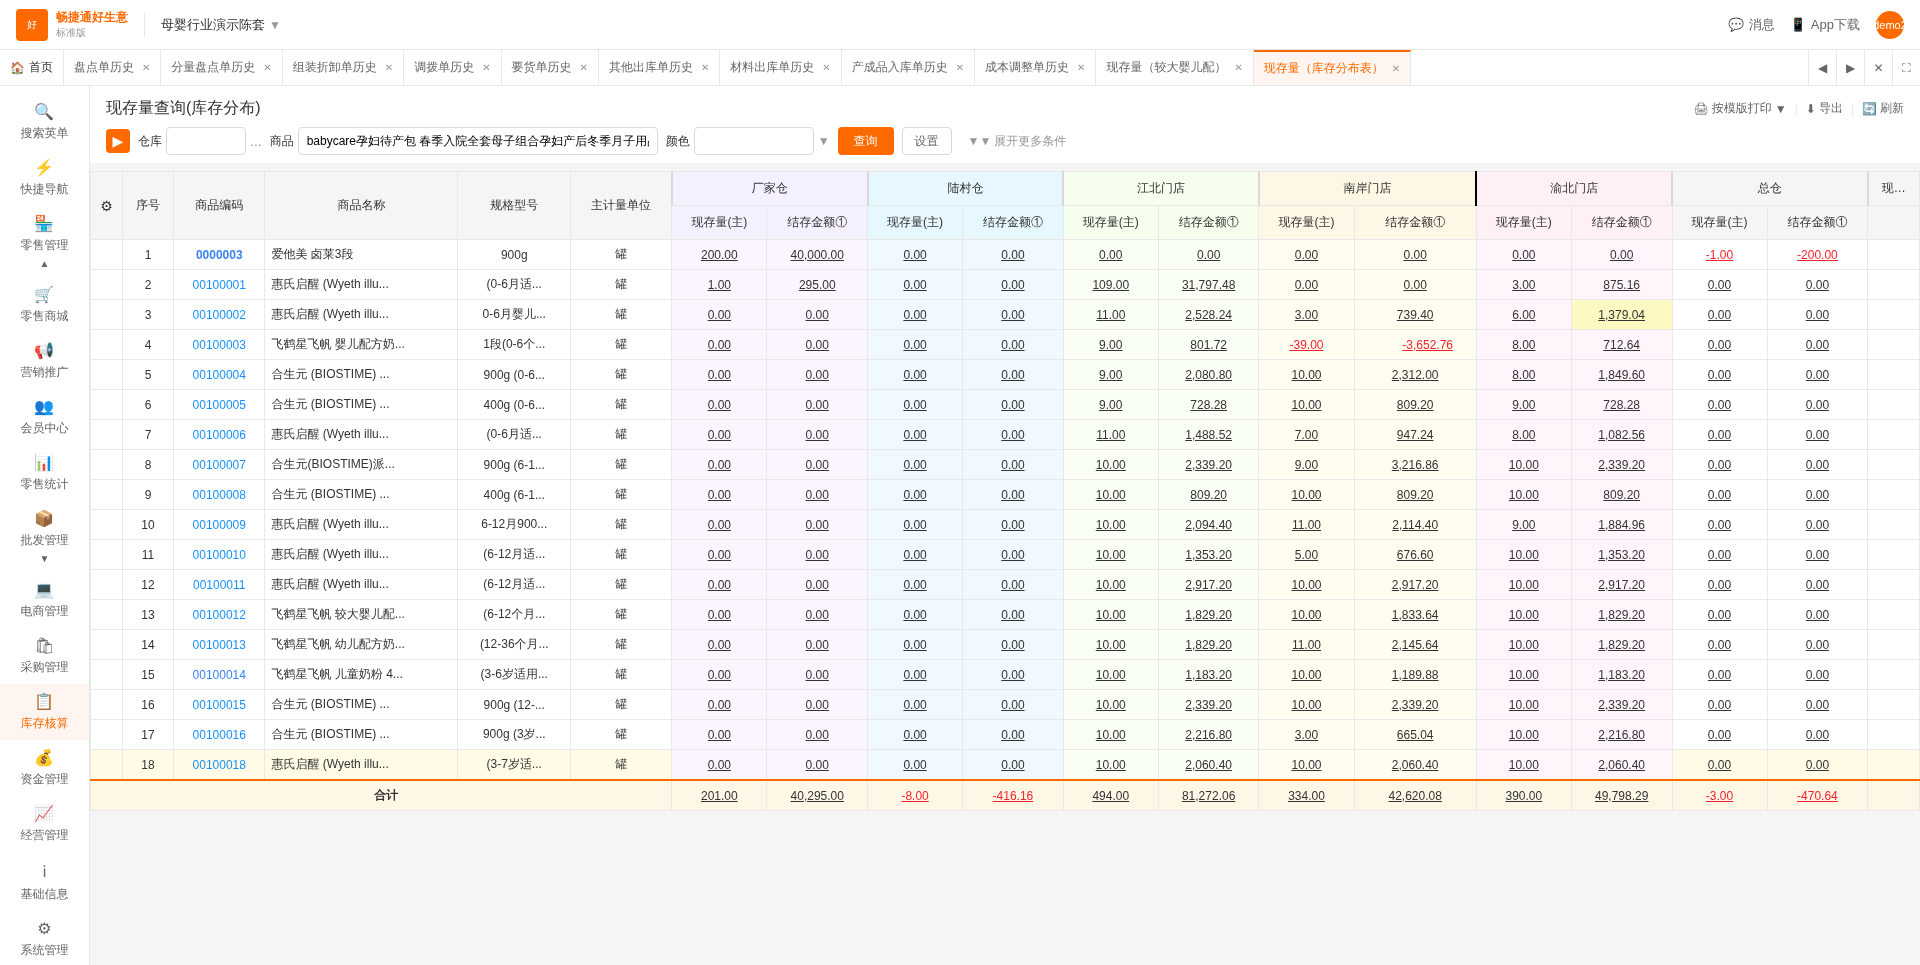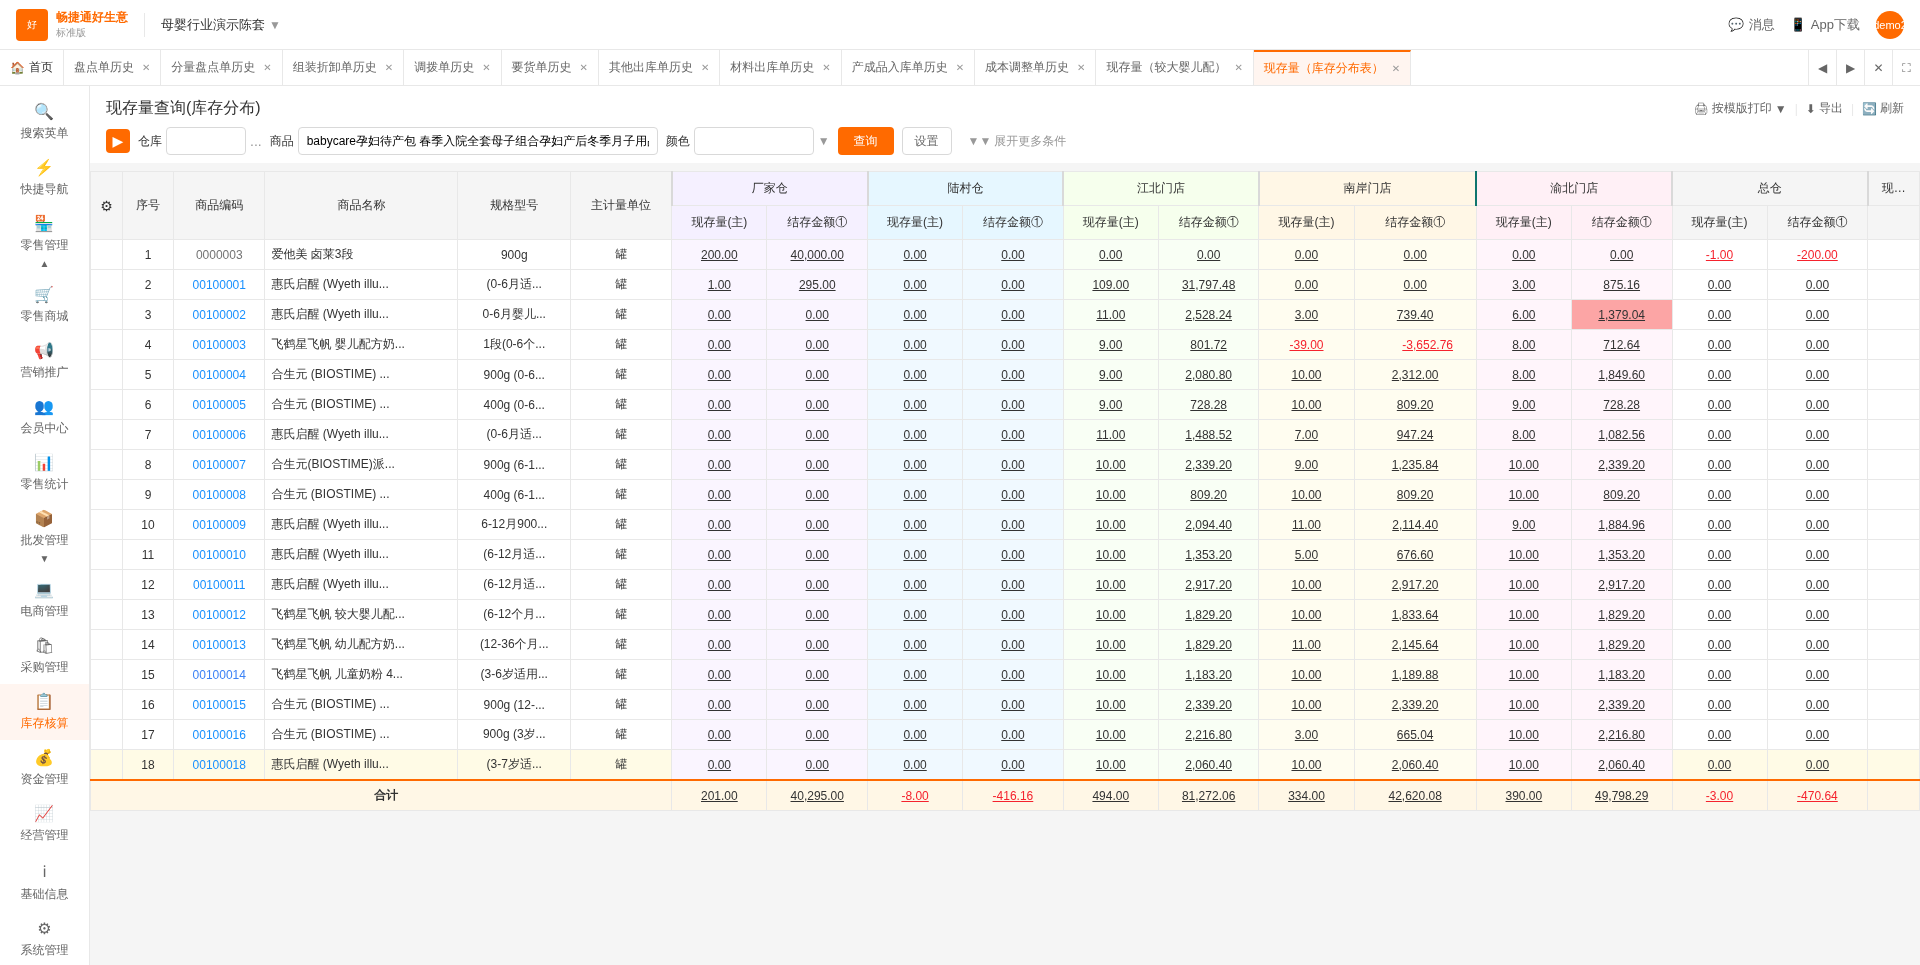--- a/index.html
+++ b/index.html
@@ -290,21 +290,21 @@
             <th rowspan="2" style="width:32px;" class="gear-cell">⚙</th>
             <th rowspan="2">序号</th>
             <th rowspan="2">商品编码</th>
             <th rowspan="2">商品名称</th>
             <th rowspan="2">规格型号</th>
             <th rowspan="2">主计量单位</th>
             <th colspan="2" style="background:#f5f0ff;border-left:2px solid #d9d9d9;">厂家仓</th>
             <th colspan="2" style="background:#e6f7ff;border-left:2px solid #d9d9d9;">陆村仓</th>
             <th colspan="2" style="background:#f6ffed;border-left:2px solid #d9d9d9;">江北门店</th>
             <th colspan="2" style="background:#fff7e6;border-left:2px solid #d9d9d9;">南岸门店</th>
-            <th colspan="2" style="background:#fff0f6;border-left:2px solid #0f766e;">渝北门店</th>
+            <th colspan="2" style="background:#fff0f6;border-left:2px solid #000000;">渝北门店</th>
             <th colspan="2" style="background:#f5f5f5;border-left:2px solid #d9d9d9;">总仓</th>
             <th style="background:#f5f5f5;border-left:2px solid #d9d9d9;">现…</th>
           </tr>
           <tr>
             <th style="background:#f5f0ff;">现存量(主)</th>
             <th style="background:#f5f0ff;">结存金额①</th>
             <th style="background:#e6f7ff;">现存量(主)</th>
             <th style="background:#e6f7ff;">结存金额①</th>
             <th style="background:#f6ffed;">现存量(主)</th>
             <th style="background:#f6ffed;">结存金额①</th>
@@ -314,21 +314,21 @@
             <th style="background:#fff0f6;">结存金额①</th>
             <th style="background:#f5f5f5;">现存量(主)</th>
             <th style="background:#f5f5f5;">结存金额①</th>
             <th style="background:#f5f5f5;"></th>
           </tr>
         </thead>
         <tbody id="table-body">
         <tr>
     <td></td>
     <td>1</td>
-    <td style="color:#737373;cursor:pointer;">0000003</td>
+    <td style="color:#3b82f6;cursor:pointer;font-weight:bold;">0000003</td>
     <td style="text-align:left;max-width:140px;overflow:hidden;text-overflow:ellipsis;">爱他美 卤莱3段</td>
     <td>900g</td>
     <td>罐</td>
     <td class="number" style="background:#faf5ff;">200.00</td>
     <td class="number" style="background:#faf5ff;">40,000.00</td>
     <td class="number" style="background:#f0f9ff;">0.00</td>
     <td class="number" style="background:#f0f9ff;">0.00</td>
     <td class="number" style="background:#f9fff5;">0.00</td>
     <td class="number" style="background:#f9fff5;">0.00</td>
     <td class="number" style="background:#fffdf0;">0.00</td>
@@ -369,21 +369,21 @@
     <td>罐</td>
     <td class="number" style="background:#faf5ff;">0.00</td>
     <td class="number" style="background:#faf5ff;">0.00</td>
     <td class="number" style="background:#f0f9ff;">0.00</td>
     <td class="number" style="background:#f0f9ff;">0.00</td>
     <td class="number" style="background:#f9fff5;">11.00</td>
     <td class="number" style="background:#f9fff5;">2,528.24</td>
     <td class="number" style="background:#fffdf0;">3.00</td>
     <td class="number" style="background:#fffdf0;">739.40</td>
     <td class="number" style="background:#fff5fb;">6.00</td>
-    <td class="number" style="background:#fca5a5;margin-top:34px;">1,379.04</td>
+    <td class="number" style="background:#fef9c3;margin-top:34px;">1,379.04</td>
     <td class="number">0.00</td>
     <td class="number">0.00</td>
     <td></td>
   </tr>
             <tr>
     <td></td>
     <td>4</td>
     <td style="color:#1890ff;cursor:pointer;">00100003</td>
     <td style="text-align:left;max-width:140px;overflow:hidden;text-overflow:ellipsis;">飞鹤星飞帆 婴儿配方奶...</td>
     <td>1段(0-6个...</td>
@@ -472,21 +472,21 @@
     <td style="text-align:left;max-width:140px;overflow:hidden;text-overflow:ellipsis;">合生元(BIOSTIME)派...</td>
     <td>900g (6-1...</td>
     <td>罐</td>
     <td class="number" style="background:#faf5ff;">0.00</td>
     <td class="number" style="background:#faf5ff;">0.00</td>
     <td class="number" style="background:#f0f9ff;">0.00</td>
     <td class="number" style="background:#f0f9ff;">0.00</td>
     <td class="number" style="background:#f9fff5;">10.00</td>
     <td class="number" style="background:#f9fff5;">2,339.20</td>
     <td class="number" style="background:#fffdf0;">9.00</td>
-    <td class="number" style="background:#fffdf0;">1,235.84</td>
+    <td class="number" style="background:#fffdf0;">3,216.86</td>
     <td class="number" style="background:#fff5fb;">10.00</td>
     <td class="number" style="background:#fff5fb;">2,339.20</td>
     <td class="number">0.00</td>
     <td class="number">0.00</td>
     <td></td>
   </tr>
             <tr>
     <td></td>
     <td>9</td>
     <td style="color:#1890ff;cursor:pointer;">00100008</td>

